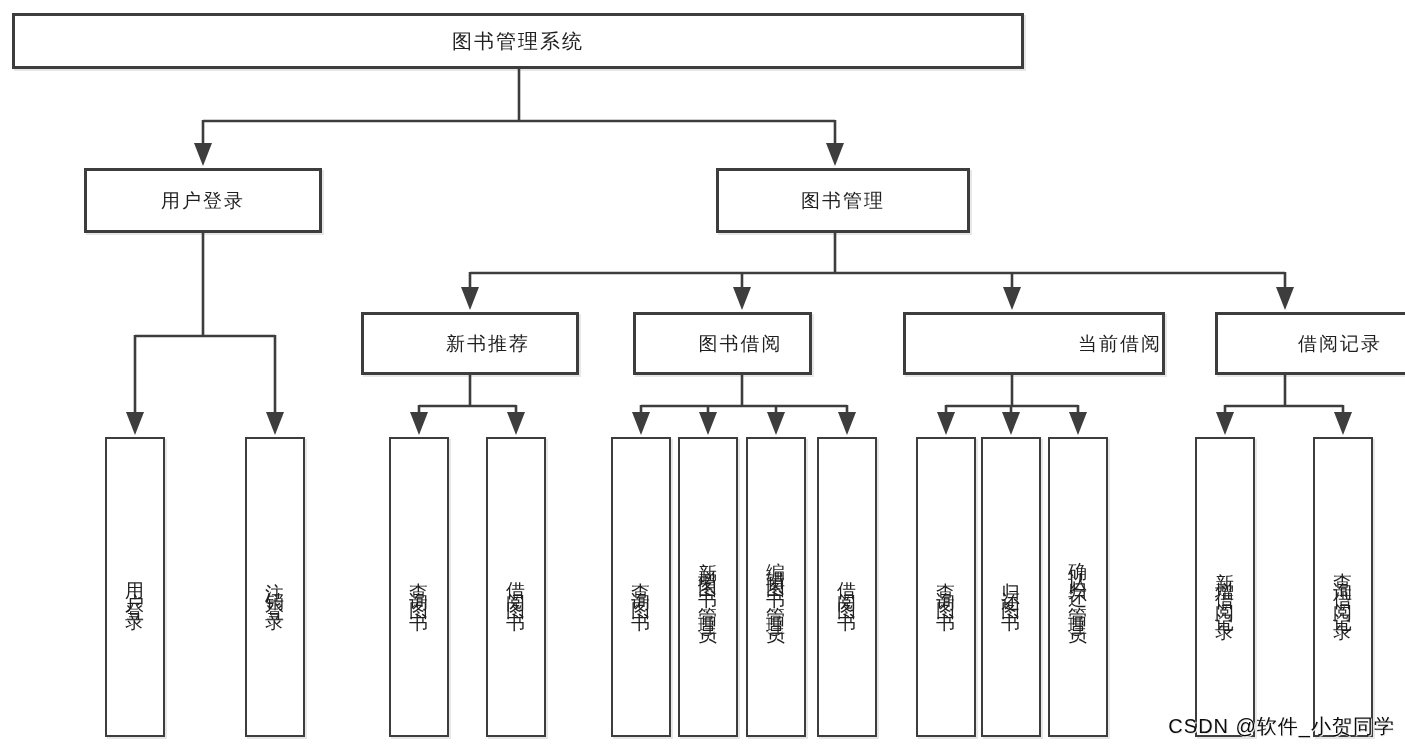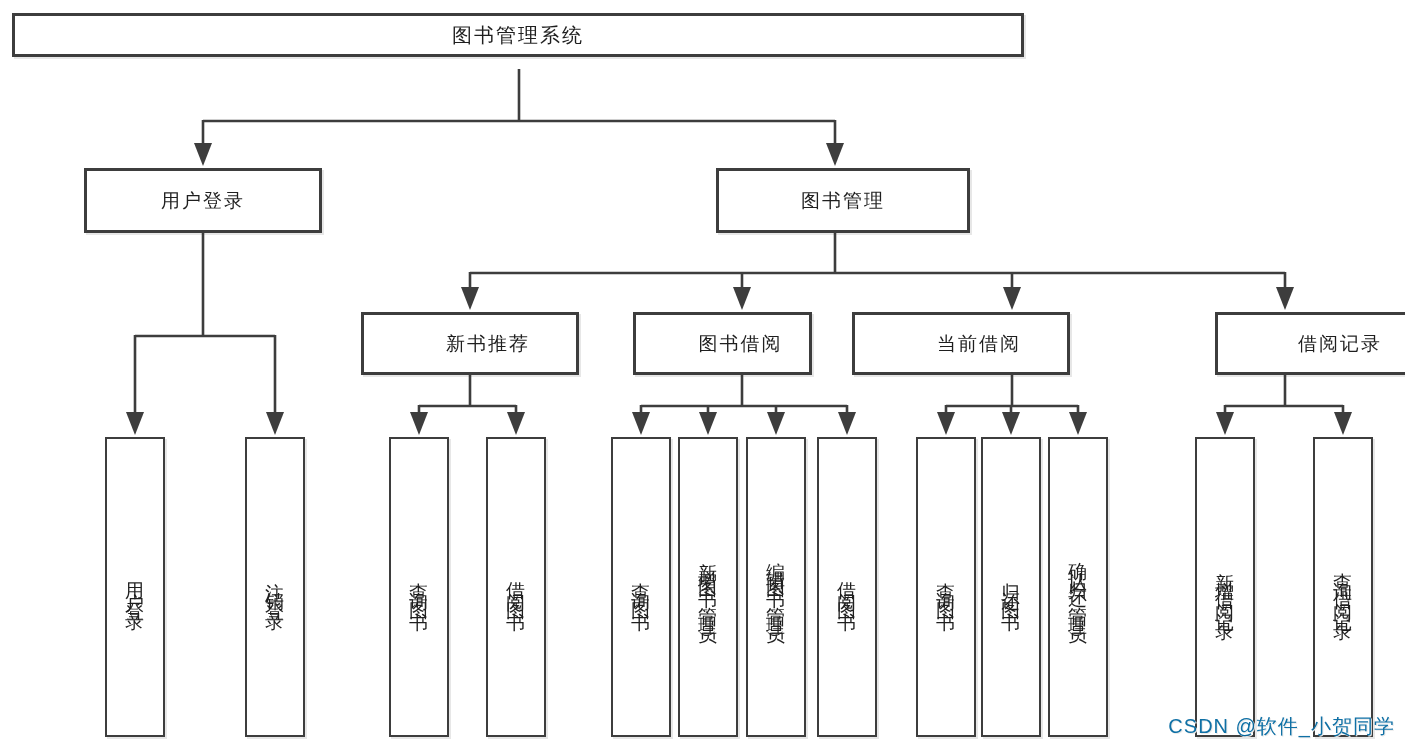--- a/index.html
+++ b/index.html
@@ -26,21 +26,21 @@
     box-sizing: border-box;
     background: #ffffff;
     border: 3px solid #3d3d3d;
     display: flex;
     align-items: center;
     justify-content: center;
     color: #1f1f1f;
     box-shadow: 2px 2px 0 rgba(60,60,60,0.12);
   }
   .box-root {
-    left: 12px; top: 13px; width: 1012px; height: 44px;
+    left: 12px; top: 13px; width: 1012px; height: 56px;
     font-size: 20px; letter-spacing: 2px;
   }
   .box-h {
     height: 65px; top: 168px;
     font-size: 19px; letter-spacing: 2px;
   }
   .box-l3 {
     height: 63px; top: 312px;
     font-size: 19px; letter-spacing: 2px; padding-left: 36px;
   }
@@ -57,21 +57,21 @@
     white-space: nowrap;
   }
   .leaf .vtext.long {
     letter-spacing: 9px;
   }
   #watermark {
     position: absolute;
     right: 10px;
     bottom: 7px;
     font-size: 20px;
-    color: #0369a1;
+    color: #000000;
     letter-spacing: 1px;
     text-shadow: 1px 1px 0 #e9e9e9;
     opacity: 0.95;
   }
 </style>
 </head>
 <body>
 
 <div id="canvas">
 
@@ -125,21 +125,21 @@
   <div class="box box-h" style="left:716px; width:254px;">
     <span>图书管理</span>
   </div>
 
   <div class="box box-l3" style="left:361px; width:218px;">
     <span>新书推荐</span>
   </div>
   <div class="box box-l3" style="left:633px; width:179px;">
     <span>图书借阅</span>
   </div>
-  <div class="box box-l3" style="left:852px; width:218px;">
+  <div class="box box-l3" style="left:903px; width:262px;justify-content:flex-end;">
     <span>当前借阅</span>
   </div>
   <div class="box box-l3" style="left:1178px; width:214px;margin-left:37px;">
     <span>借阅记录</span>
   </div>
 
   <div class="box leaf" style="left:105px;">
     <span class="vtext">用户登录</span>
   </div>
   <div class="box leaf" style="left:245px;">

